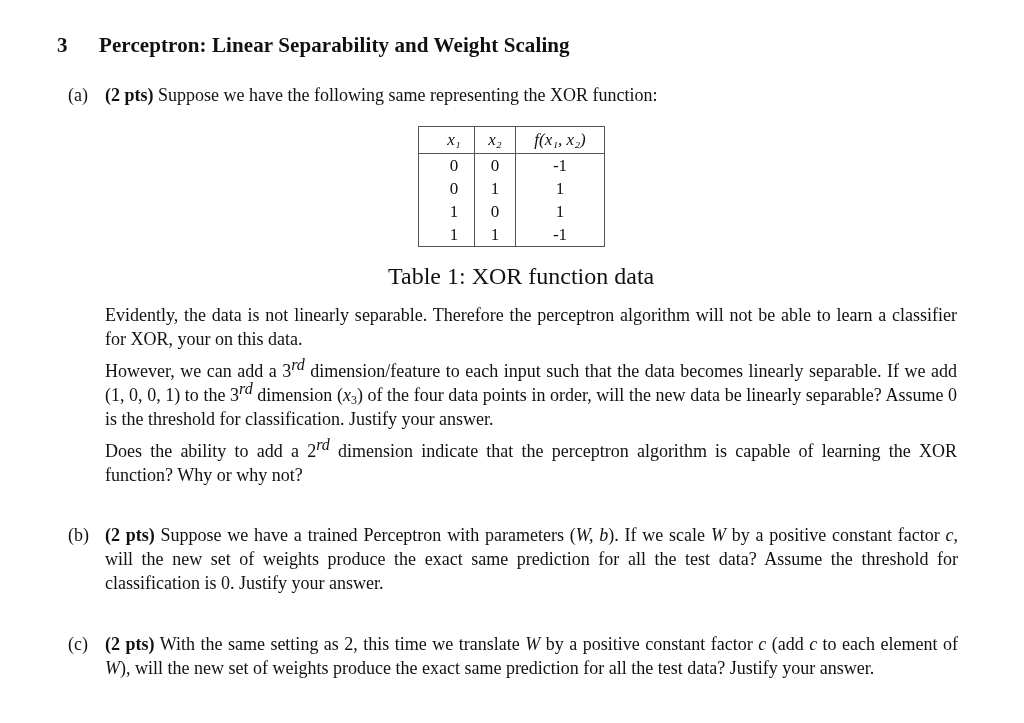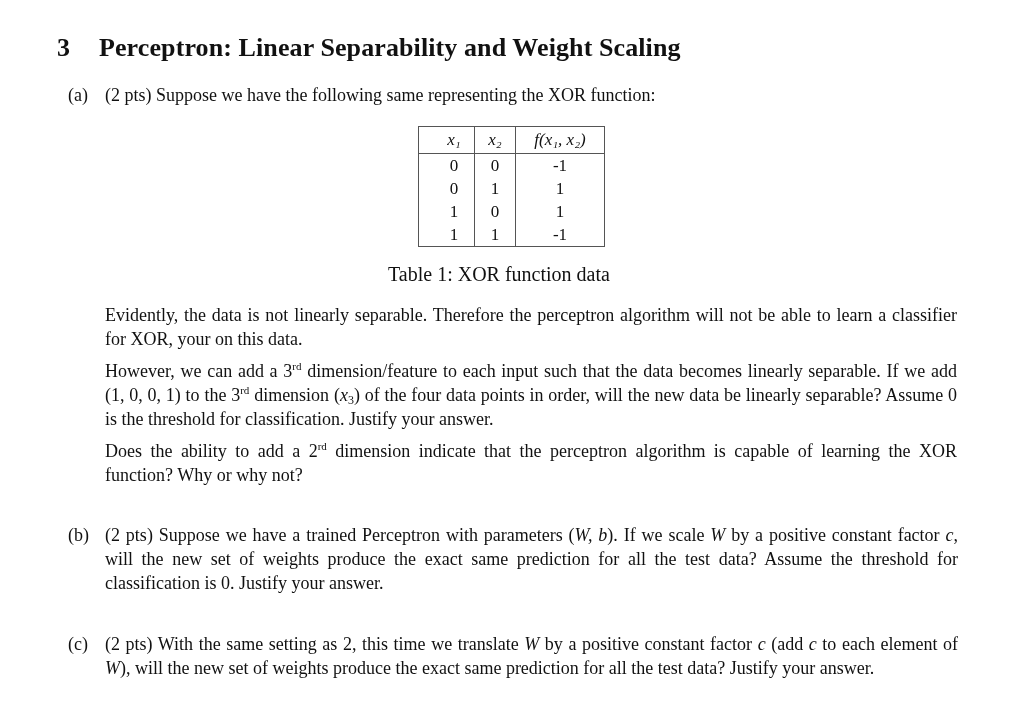--- a/index.html
+++ b/index.html
@@ -12,21 +12,21 @@
       height: 723px;
       position: relative;
       overflow: hidden;
       font-family: "Liberation Serif", "DejaVu Serif", serif;
       color: #111111;
     }
     .section-heading {
       position: absolute;
       left: 57px;
       top: 33px;
-      font-size: 26px;
+      font-size: 21px;
       font-weight: bold;
       white-space: nowrap;
       letter-spacing: 0.1px;
     }
     .section-heading .num {
       display: inline-block;
       width: 42px;
     }
     .item {
       position: absolute;
@@ -37,23 +37,23 @@
     }
     .item .label {
       position: absolute;
       left: 0;
       top: 0;
     }
     .item .body {
       margin-left: 37px;
       text-align: justify;
     }
-    .pts { font-weight: normal; }
+    .pts { font-weight: bold; }
     .math { font-style: italic; }
-    sup { font-size: 11px; line-height: 0; vertical-align: 7px; }
+    sup { font-size: 16px; line-height: 0; vertical-align: 7px; font-style: italic; }
     sub { font-size: 12px; line-height: 0; vertical-align: -3px; font-style: normal; }
 
     .xor-table {
       position: absolute;
       left: 418px;
       top: 126px;
       border-collapse: collapse;
       font-size: 17px;
       border: 1px solid #555;
     }
@@ -71,21 +71,21 @@
       height: 26px;
     }
     .xor-table td.c1, .xor-table th.c1 { width: 28px; padding-left: 21px; }
     .xor-table td.c2, .xor-table th.c2 { width: 28px; }
     .xor-table td.c3, .xor-table th.c3 { width: 76px; border-radius: 9px; }
 
     .caption {
       position: absolute;
       left: 388px;
       top: 263px;
-      font-size: 20px;
+      font-size: 24px;
       white-space: nowrap;
       text-align: right;
     }
     .para {
       position: absolute;
       left: 105px;
       width: 852px;
       font-size: 18px;
       line-height: 24px;
       text-align: justify;

